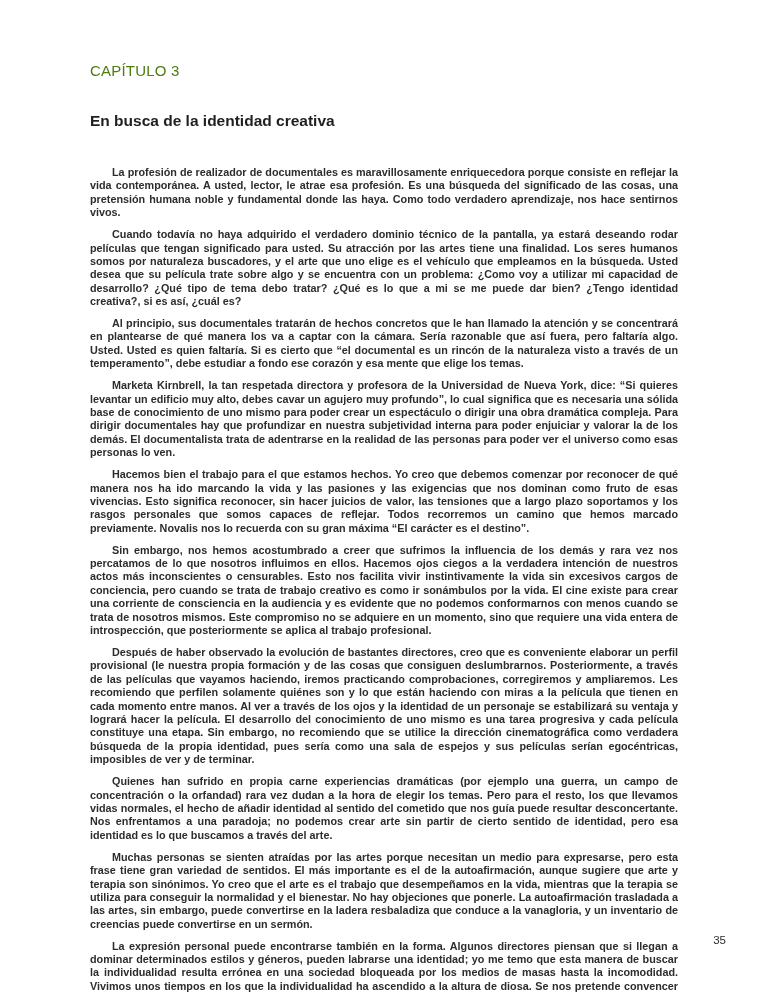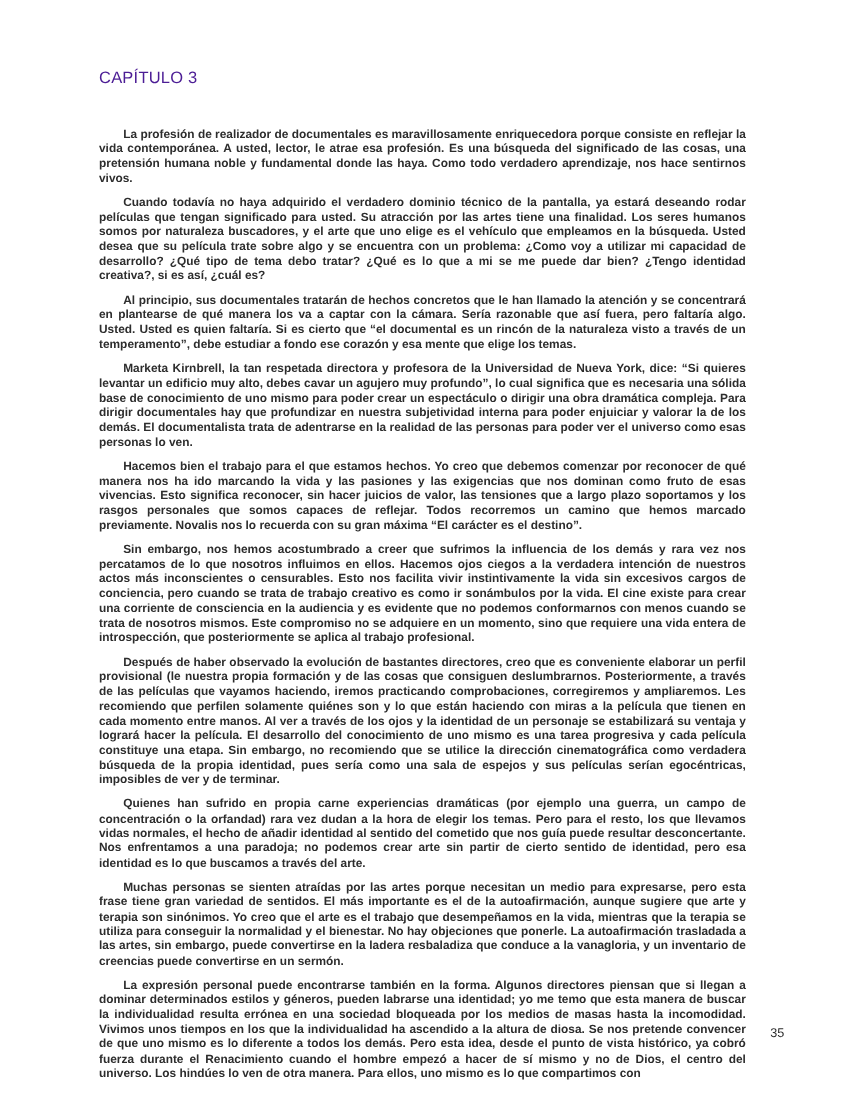--- a/index.html
+++ b/index.html
@@ -15,21 +15,21 @@
     box-sizing: border-box;
     padding: 63px 90px 0 90px;
     font-family: "Liberation Sans", sans-serif;
     color: #2d2d2d;
     overflow: hidden;
   }
   .chapter-label {
     font-size: 15px;
     line-height: 16px;
     font-weight: 400;
-    color: #4c1d95;
+    color: #4d7c0f;
     letter-spacing: 0.2px;
   }
   .page-title {
     margin-top: 33px;
     font-size: 15.5px;
     line-height: 17px;
     font-weight: 700;
     color: #1f1f1f;
   }
   .body-text {
@@ -40,31 +40,32 @@
     font-size: 10.8px;
     line-height: 13.4px;
     text-align: justify;
     text-indent: 22px;
     color: #2d2d2d;
     font-weight: bold;
   }
   .page-number {
     position: absolute;
     top: 934px;
-    right: 55px;
+    right: 42px;
     font-size: 11.5px;
     color: #2d2d2d;
   }
 </style>
 </head>
 <body>
 
 <div class="page">
   <div class="chapter-label">CAPÍTULO 3</div>
 
+  <h1 class="page-title">En busca de la identidad creativa</h1>
 
   <div class="body-text">
     <p>La profesión de realizador de documentales es maravillosamente enriquecedora porque consiste en reflejar la vida contemporánea. A usted, lector, le atrae esa profesión. Es una búsqueda del significado de las cosas, una pretensión humana noble y fundamental donde las haya. Como todo verdadero aprendizaje, nos hace sentirnos vivos.</p>
     <p>Cuando todavía no haya adquirido el verdadero dominio técnico de la pantalla, ya estará deseando rodar películas que tengan significado para usted. Su atracción por las artes tiene una finalidad. Los seres humanos somos por naturaleza buscadores, y el arte que uno elige es el vehículo que empleamos en la búsqueda. Usted desea que su película trate sobre algo y se encuentra con un problema: ¿Como voy a utilizar mi capacidad de desarrollo? ¿Qué tipo de tema debo tratar? ¿Qué es lo que a mi se me puede dar bien? ¿Tengo identidad creativa?, si es así, ¿cuál es?</p>
     <p>Al principio, sus documentales tratarán de hechos concretos que le han llamado la atención y se concentrará en plantearse de qué manera los va a captar con la cámara. Sería razonable que así fuera, pero faltaría algo. Usted. Usted es quien faltaría. Si es cierto que “el documental es un rincón de la naturaleza visto a través de un temperamento”, debe estudiar a fondo ese corazón y esa mente que elige los temas.</p>
     <p>Marketa Kirnbrell, la tan respetada directora y profesora de la Universidad de Nueva York, dice: “Si quieres levantar un edificio muy alto, debes cavar un agujero muy profundo”, lo cual significa que es necesaria una sólida base de conocimiento de uno mismo para poder crear un espectáculo o dirigir una obra dramática compleja. Para dirigir documentales hay que profundizar en nuestra subjetividad interna para poder enjuiciar y valorar la de los demás. El documentalista trata de adentrarse en la realidad de las personas para poder ver el universo como esas personas lo ven.</p>
     <p>Hacemos bien el trabajo para el que estamos hechos. Yo creo que debemos comenzar por reconocer de qué manera nos ha ido marcando la vida y las pasiones y las exigencias que nos dominan como fruto de esas vivencias. Esto significa reconocer, sin hacer juicios de valor, las tensiones que a largo plazo soportamos y los rasgos personales que somos capaces de reflejar. Todos recorremos un camino que hemos marcado previamente. Novalis nos lo recuerda con su gran máxima “El carácter es el destino”.</p>
     <p>Sin embargo, nos hemos acostumbrado a creer que sufrimos la influencia de los demás y rara vez nos percatamos de lo que nosotros influimos en ellos. Hacemos ojos ciegos a la verdadera intención de nuestros actos más inconscientes o censurables. Esto nos facilita vivir instintivamente la vida sin excesivos cargos de conciencia, pero cuando se trata de trabajo creativo es como ir sonámbulos por la vida. El cine existe para crear una corriente de consciencia en la audiencia y es evidente que no podemos conformarnos con menos cuando se trata de nosotros mismos. Este compromiso no se adquiere en un momento, sino que requiere una vida entera de introspección, que posteriormente se aplica al trabajo profesional.</p>
     <p>Después de haber observado la evolución de bastantes directores, creo que es conveniente elaborar un perfil provisional (le nuestra propia formación y de las cosas que consiguen deslumbrarnos. Posteriormente, a través de las películas que vayamos haciendo, iremos practicando comprobaciones, corregiremos y ampliaremos. Les recomiendo que perfilen solamente quiénes son y lo que están haciendo con miras a la película que tienen en cada momento entre manos. Al ver a través de los ojos y la identidad de un personaje se estabilizará su ventaja y logrará hacer la película. El desarrollo del conocimiento de uno mismo es una tarea progresiva y cada película constituye una etapa. Sin embargo, no recomiendo que se utilice la dirección cinematográfica como verdadera búsqueda de la propia identidad, pues sería como una sala de espejos y sus películas serían egocéntricas, imposibles de ver y de terminar.</p>
     <p>Quienes han sufrido en propia carne experiencias dramáticas (por ejemplo una guerra, un campo de concentración o la orfandad) rara vez dudan a la hora de elegir los temas. Pero para el resto, los que llevamos vidas normales, el hecho de añadir identidad al sentido del cometido que nos guía puede resultar desconcertante. Nos enfrentamos a una paradoja; no podemos crear arte sin partir de cierto sentido de identidad, pero esa identidad es lo que buscamos a través del arte.</p>

